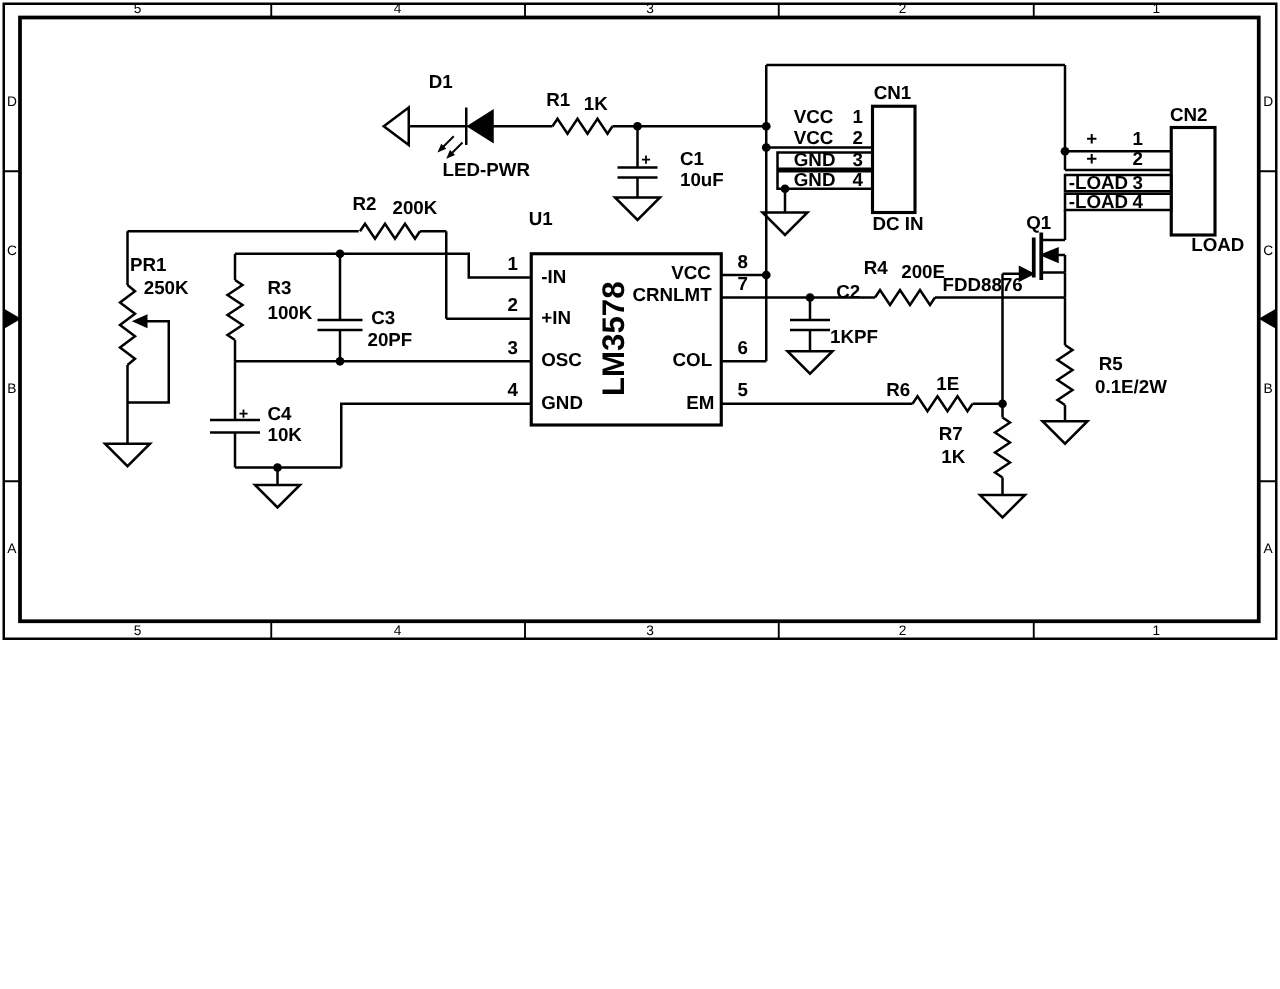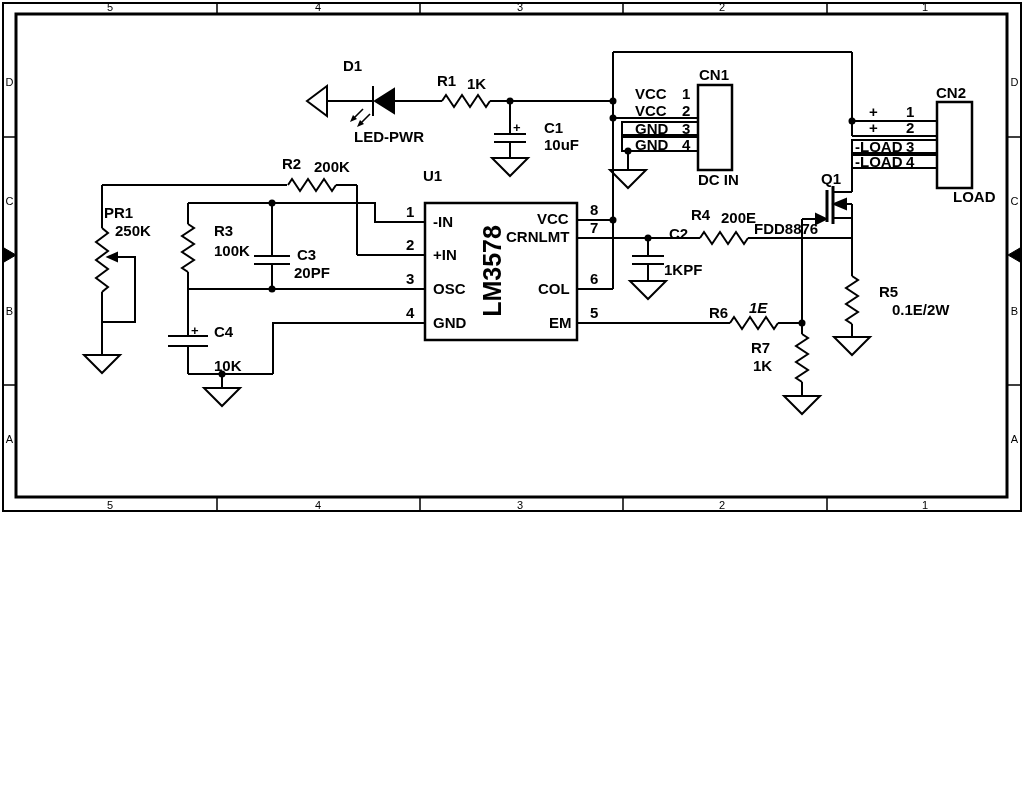--- a/index.html
+++ b/index.html
@@ -227,28 +227,28 @@
   <span class="lbl" style="left:104px;top:205px;text-align:right;">PR1</span>
   <span class="lbl" style="left:115px;top:223px;text-align:right;">250K</span>
   <span class="lbl" style="left:282px;top:156px;">R2</span>
   <span class="lbl" style="left:314px;top:159px;">200K</span>
   <span class="lbl" style="left:214px;top:223px;">R3</span>
   <span class="lbl" style="left:214px;top:243px;">100K</span>
   <span class="lbl" style="left:297px;top:247px;">C3</span>
   <span class="lbl" style="left:294px;top:265px;">20PF</span>
   <span class="plus" style="position:absolute;left:191px;top:323px;">+</span>
   <span class="lbl" style="left:214px;top:324px;">C4</span>
-  <span class="lbl" style="left:214px;top:341px;margin-top:17px;">10K</span>
+  <span class="lbl" style="left:214px;top:341px;">10K</span>
 
   <span class="lbl" style="left:821px;top:171px;">Q1</span>
   <span class="lbl" style="left:754px;top:193px;margin-top:28px;">FDD8876</span>
   <span class="lbl" style="left:691px;top:207px;">R4</span>
   <span class="lbl" style="left:721px;top:210px;">200E</span>
   <span class="lbl" style="left:669px;top:226px;">C2</span>
   <span class="lbl" style="left:664px;top:262px;">1KPF</span>
   <span class="lbl" style="left:879px;top:284px;">R5</span>
-  <span class="lbl" style="left:876px;top:302px;margin-left:16px;">0.1E/2W</span>
+  <span class="lbl" style="left:876px;top:302px;">0.1E/2W</span>
   <span class="lbl" style="left:709px;top:305px;">R6</span>
-  <span class="lbl" style="left:749px;top:300px;font-style:italic;">1E</span>
+  <span class="lbl" style="left:749px;top:300px;">1E</span>
   <span class="lbl" style="left:751px;top:340px;">R7</span>
   <span class="lbl" style="left:753px;top:358px;">1K</span>
 
 </div>
 
 </body></html>

